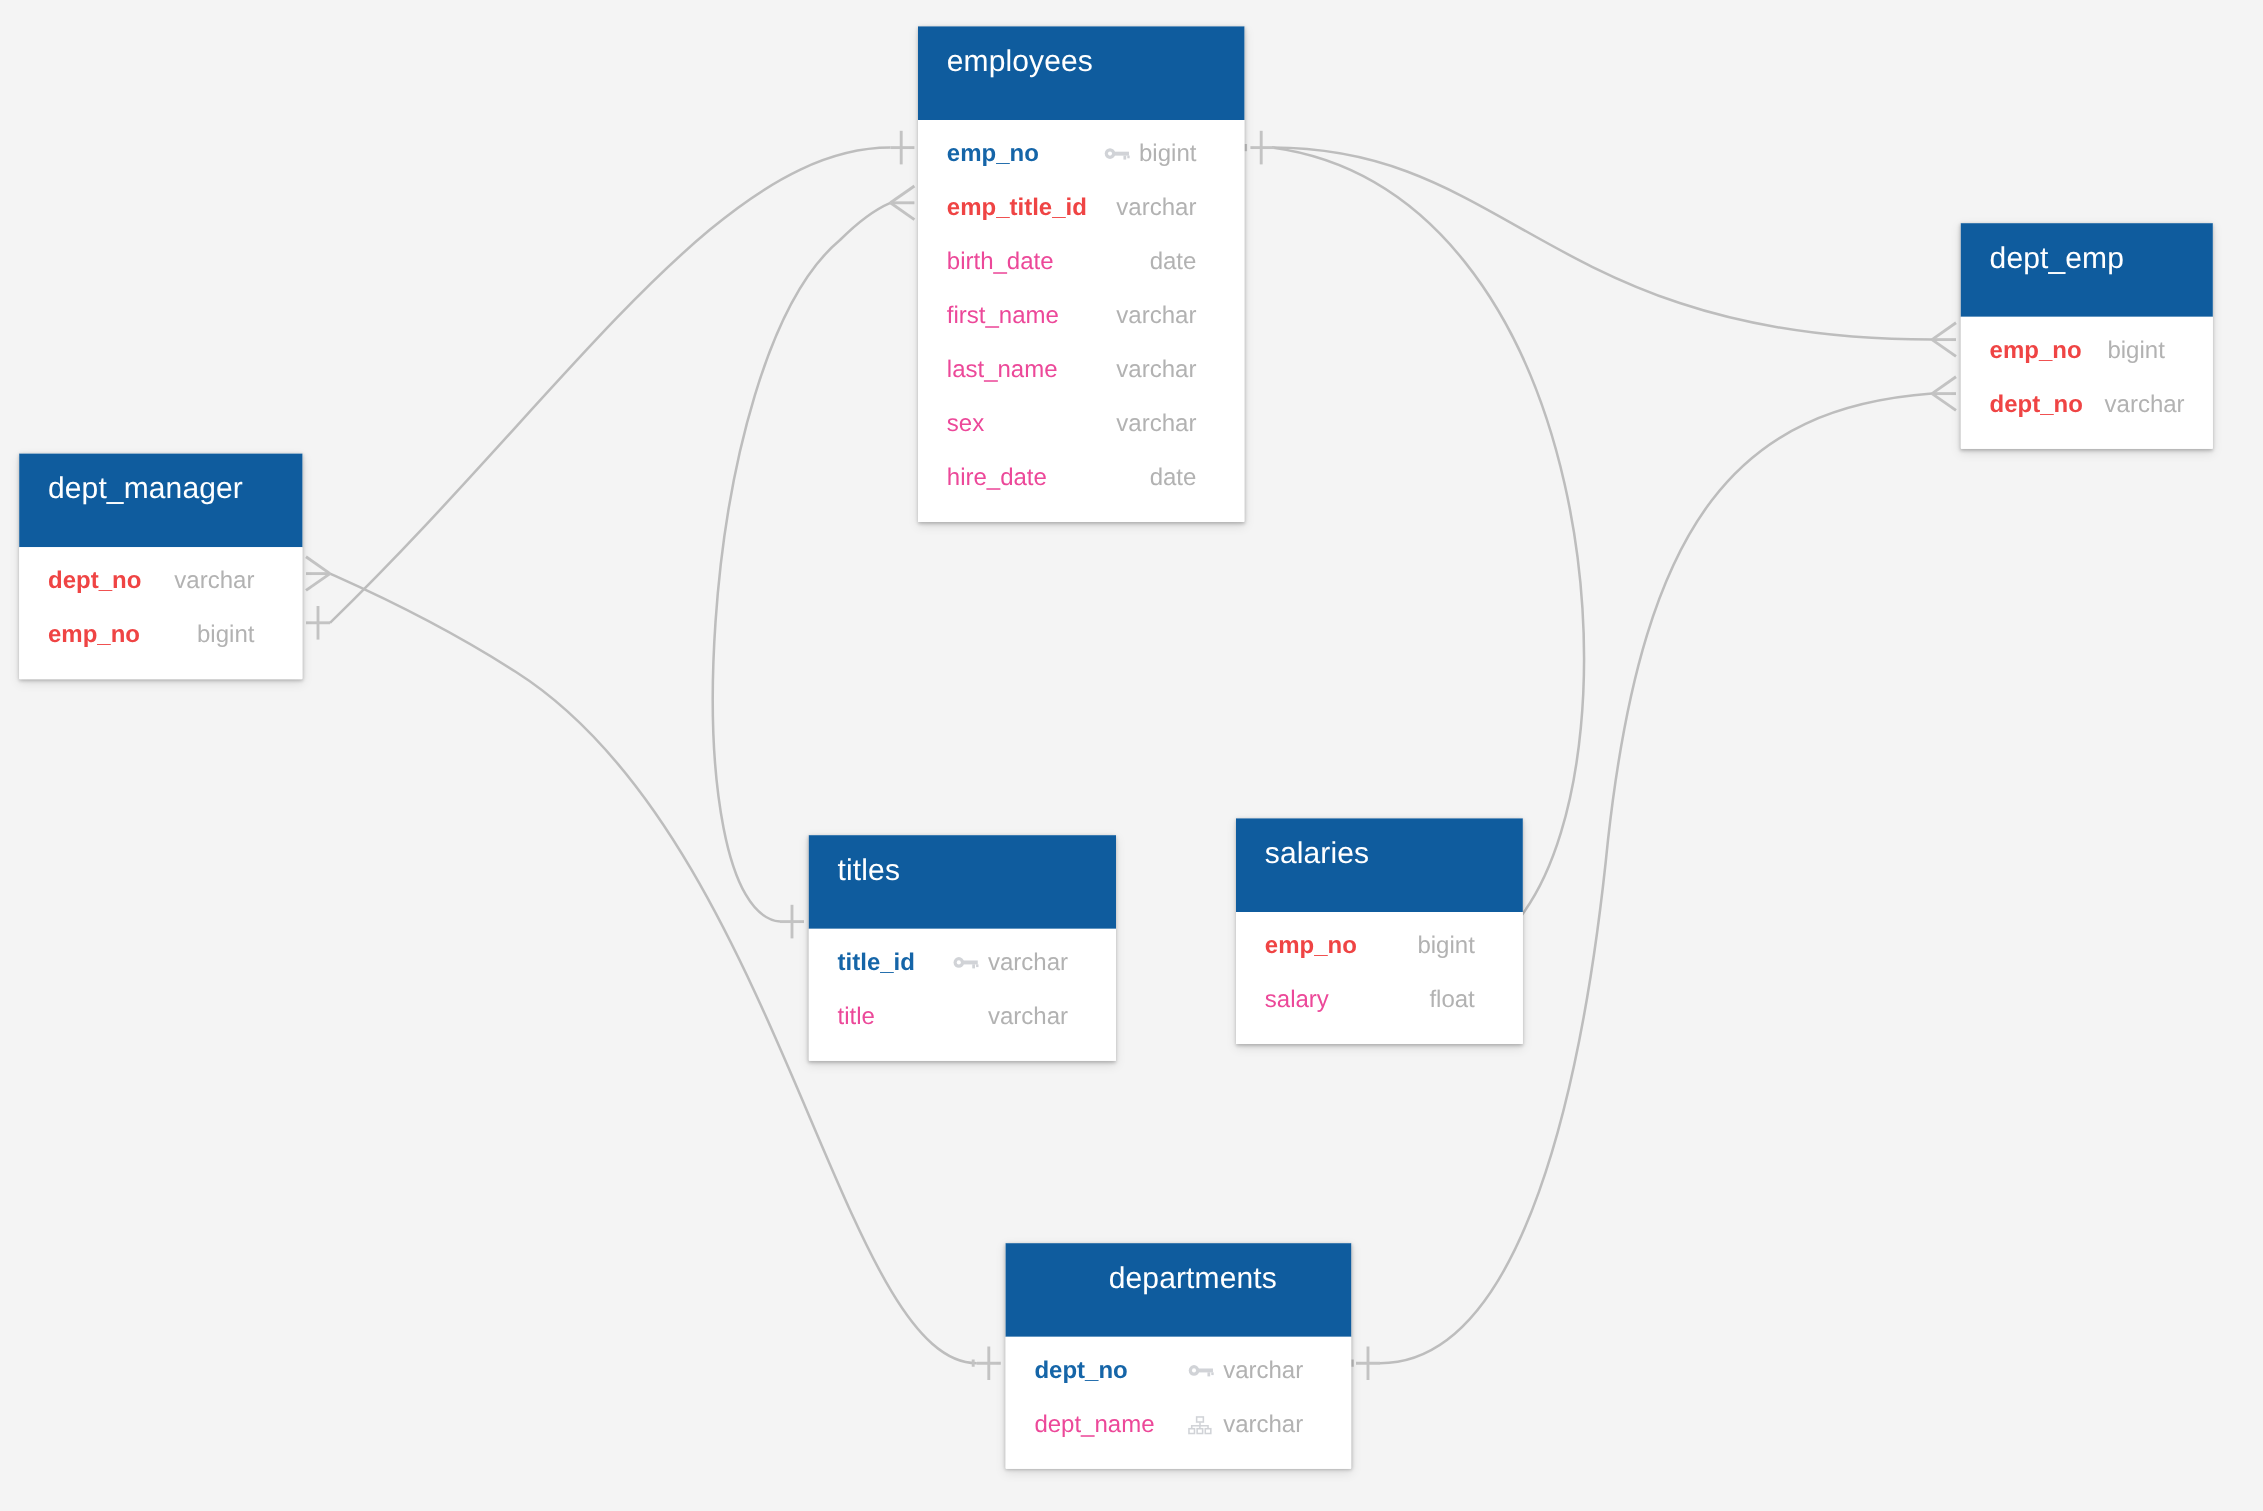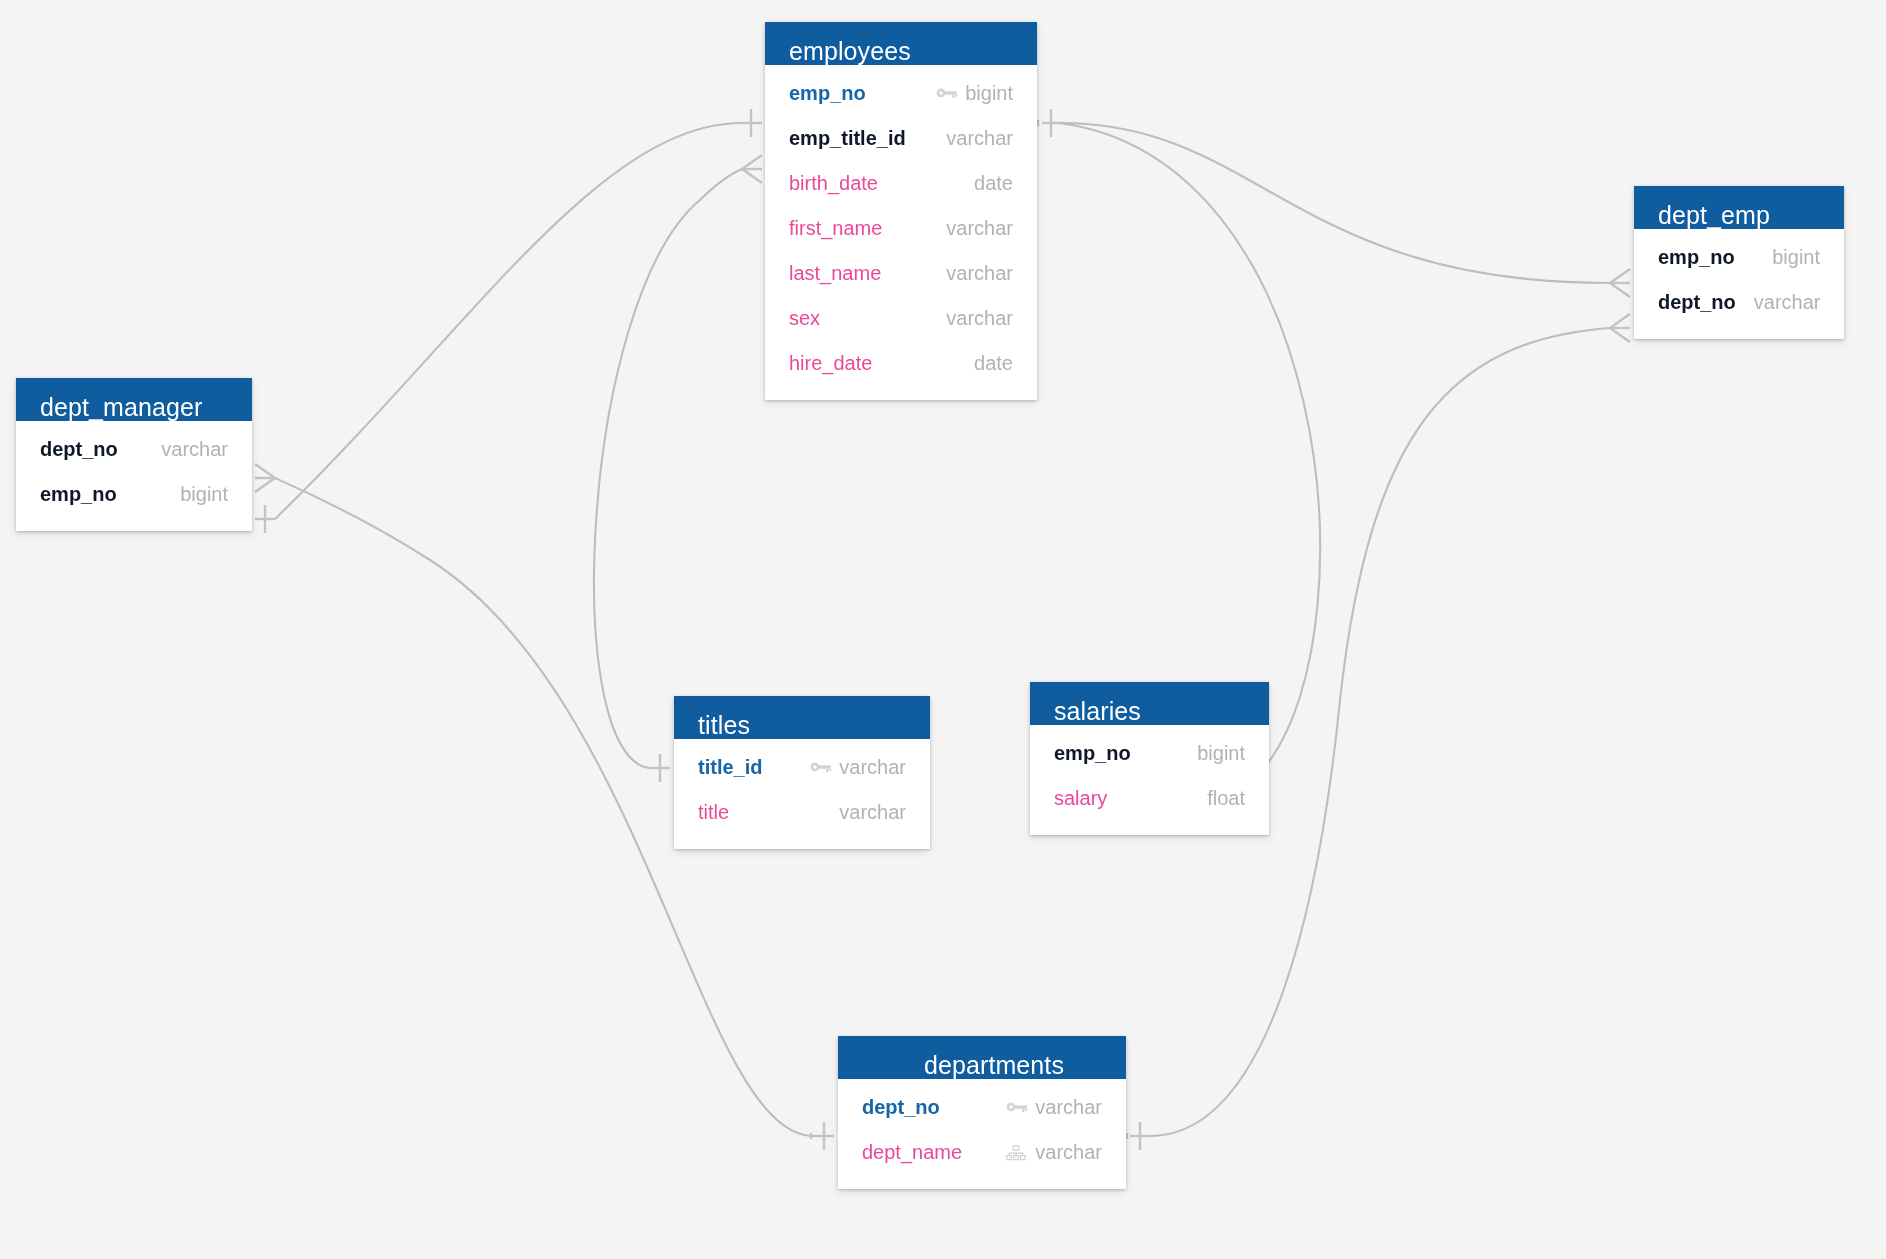--- a/index.html
+++ b/index.html
@@ -16,38 +16,38 @@
     position:absolute;z-index:2;
     background:#ffffff;
     box-shadow:0 1px 3px rgba(0,0,0,0.22), 0 3px 9px rgba(0,0,0,0.10);
     border-radius:1px;
   }
   .table-header{
     background:#0f5c9e;
     color:#ffffff;
     font-size:25px;
     font-weight:400;
-    padding:17px 0 1px 24px;
+    padding:17px 0 36px 24px;
     letter-spacing:.1px;
     line-height:1;
   }
-  .table-body{padding:6px 0 14px 0;background:#fff;}
+  .table-body{padding:6px 16px 14px 0;background:#fff;}
   .field-row{
     display:flex;align-items:center;
     height:45px;
     padding:0 24px 0 24px;
     box-sizing:border-box;
     white-space:nowrap;
   }
   .field-name{
     font-size:20px;color:#ec4899;
     flex:0 0 auto;
   }
   .field-name.pk{font-weight:bold;color:#1565a8;}
-  .field-name.bold{font-weight:bold;color:#0f172a;}
+  .field-name.bold{font-weight:bold;color:#ef4444;}
   .field-spacer{flex:1 1 auto;min-width:18px;}
   .field-right{display:flex;align-items:center;gap:7px;flex:0 0 auto;}
   .field-type{font-size:20px;color:#b2b2b2;font-weight:400;}
   .ficon{width:22px;height:16px;display:inline-block;opacity:.85;}
   .ficon svg{display:block;}
   .edge{fill:none;stroke:#bdbdbd;stroke-width:2.1px;}
   .marker{fill:none;stroke:#c3c3c3;stroke-width:2.4px;stroke-linecap:butt;}
 </style>
 </head>
 <body>

